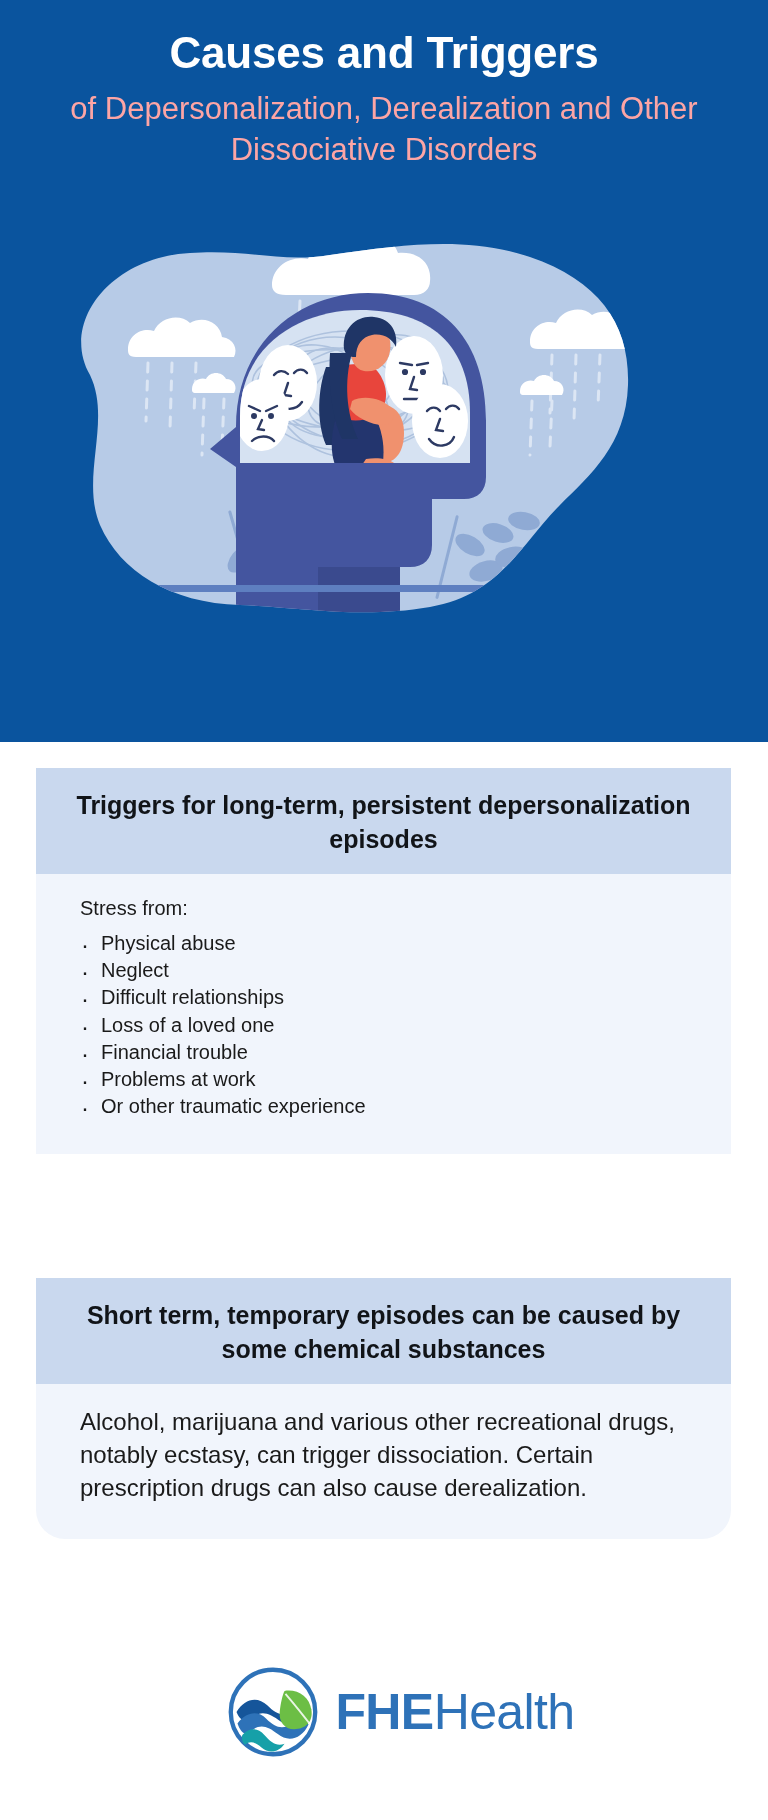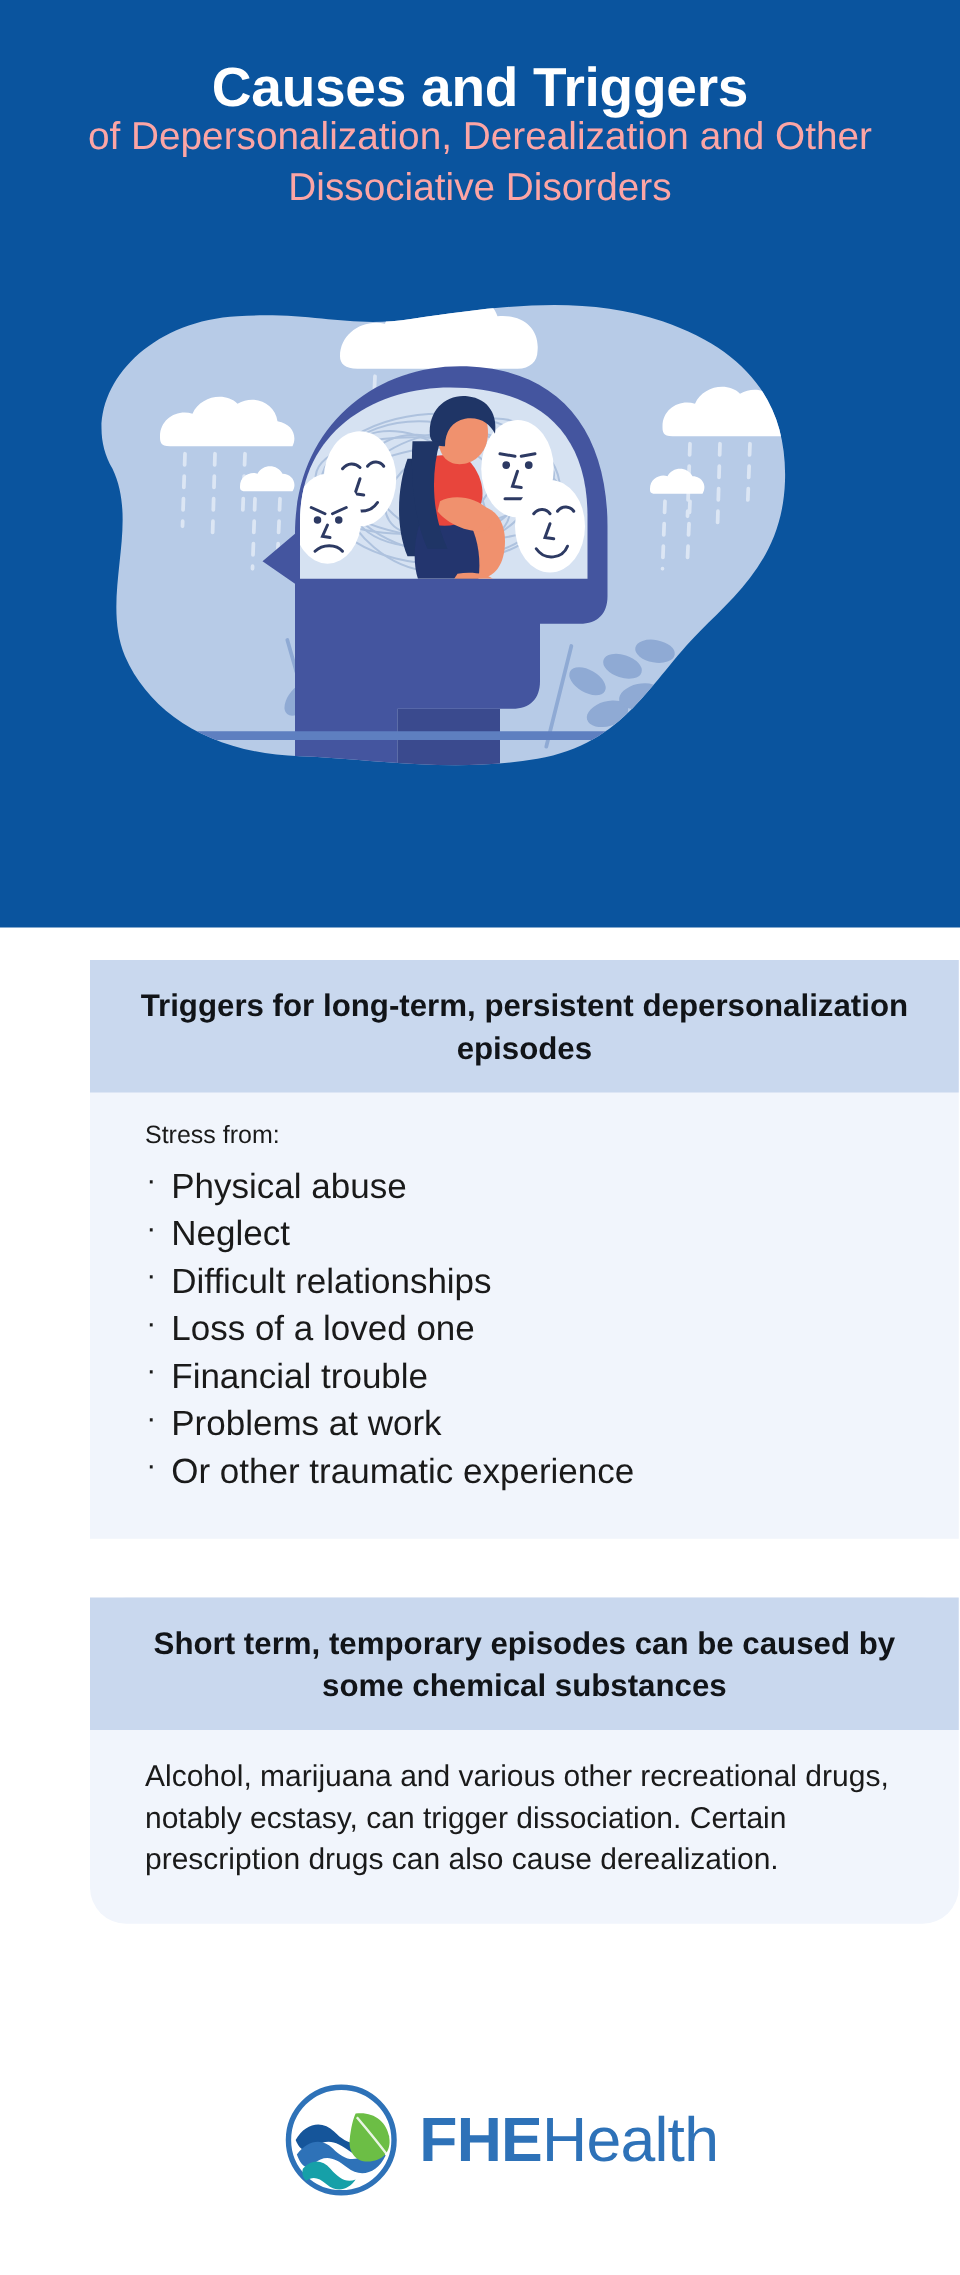--- a/index.html
+++ b/index.html
@@ -27,21 +27,20 @@
   .hero-title {
     position: absolute;
     left: 0; top: 28px;
     width: 768px;
     text-align: center;
     color: #ffffff;
     font-size: 44px;
     font-weight: bold;
     letter-spacing: -0.2px;
     line-height: 1.12;
-    margin-top: 18px;
   }
   .hero-subtitle {
     position: absolute;
     left: 64px; top: 88px;
     width: 640px;
     text-align: center;
     color: #fca5a5;
     font-size: 31px;
     font-weight: normal;
     line-height: 1.33;
@@ -52,21 +51,20 @@
     width: 768px;
     height: 420px;
   }
 
   
   .card {
     position: absolute;
     left: 36px;
     width: 695px;
     background: #F1F5FC;
-    margin-left: 36px;
   }
   .card-head {
     background: #C9D8EE;
     color: #111418;
     font-size: 25px;
     font-weight: bold;
     line-height: 1.36;
     text-align: center;
     padding: 20px 30px 18px 30px;
     box-sizing: border-box;
@@ -80,21 +78,21 @@
     font-size: 20px;
     line-height: 1.25;
     margin: 0 0 9px 0;
   }
   .bullets {
     list-style: none;
     margin: 0;
     padding: 0;
   }
   .bullets li {
-    font-size: 28px;
+    font-size: 20px;
     line-height: 1.36;
     position: relative;
     padding-left: 21px;
   }
   .bullets li::before {
     content: "\00B7";
     position: absolute;
     left: 1px;
     top: -1px;
     font-size: 24px;

